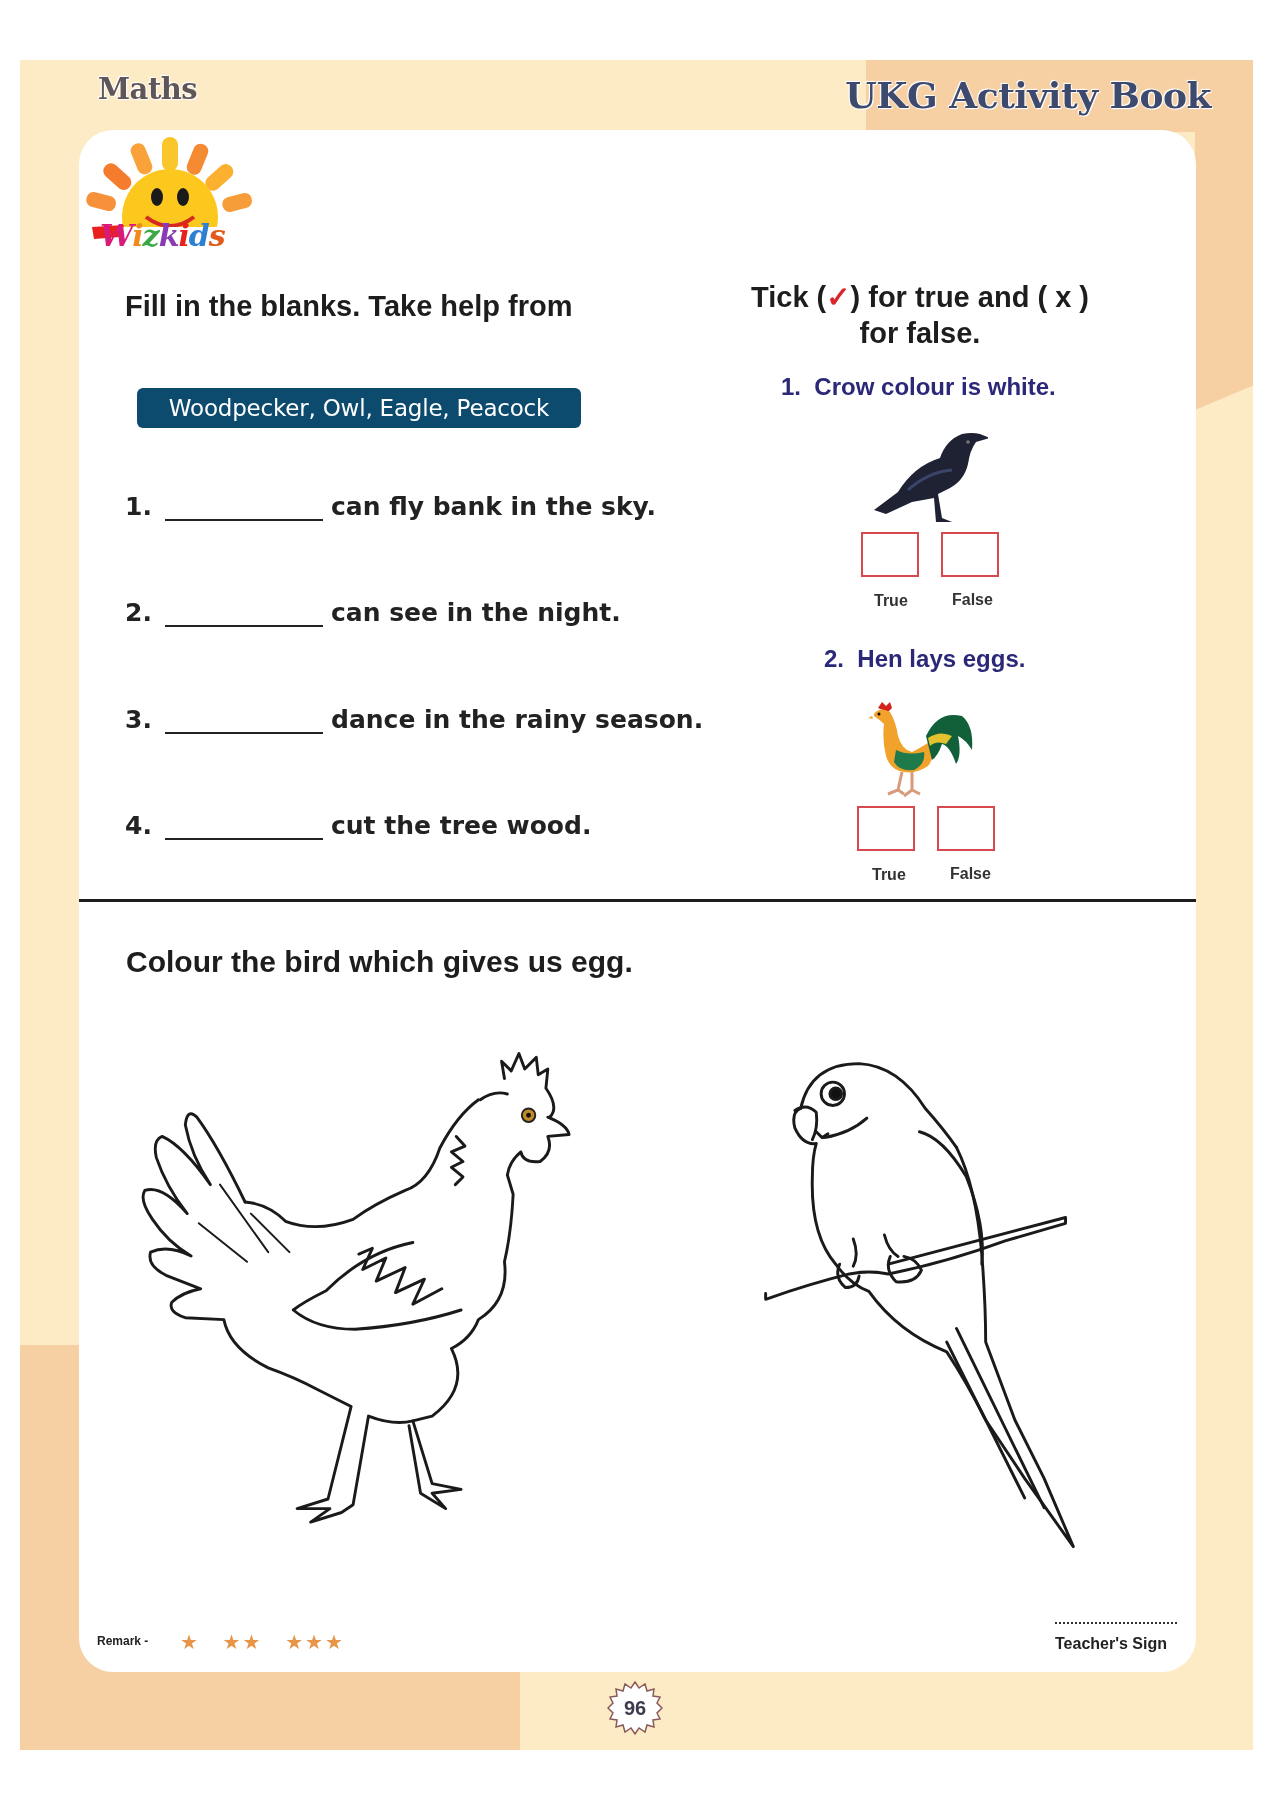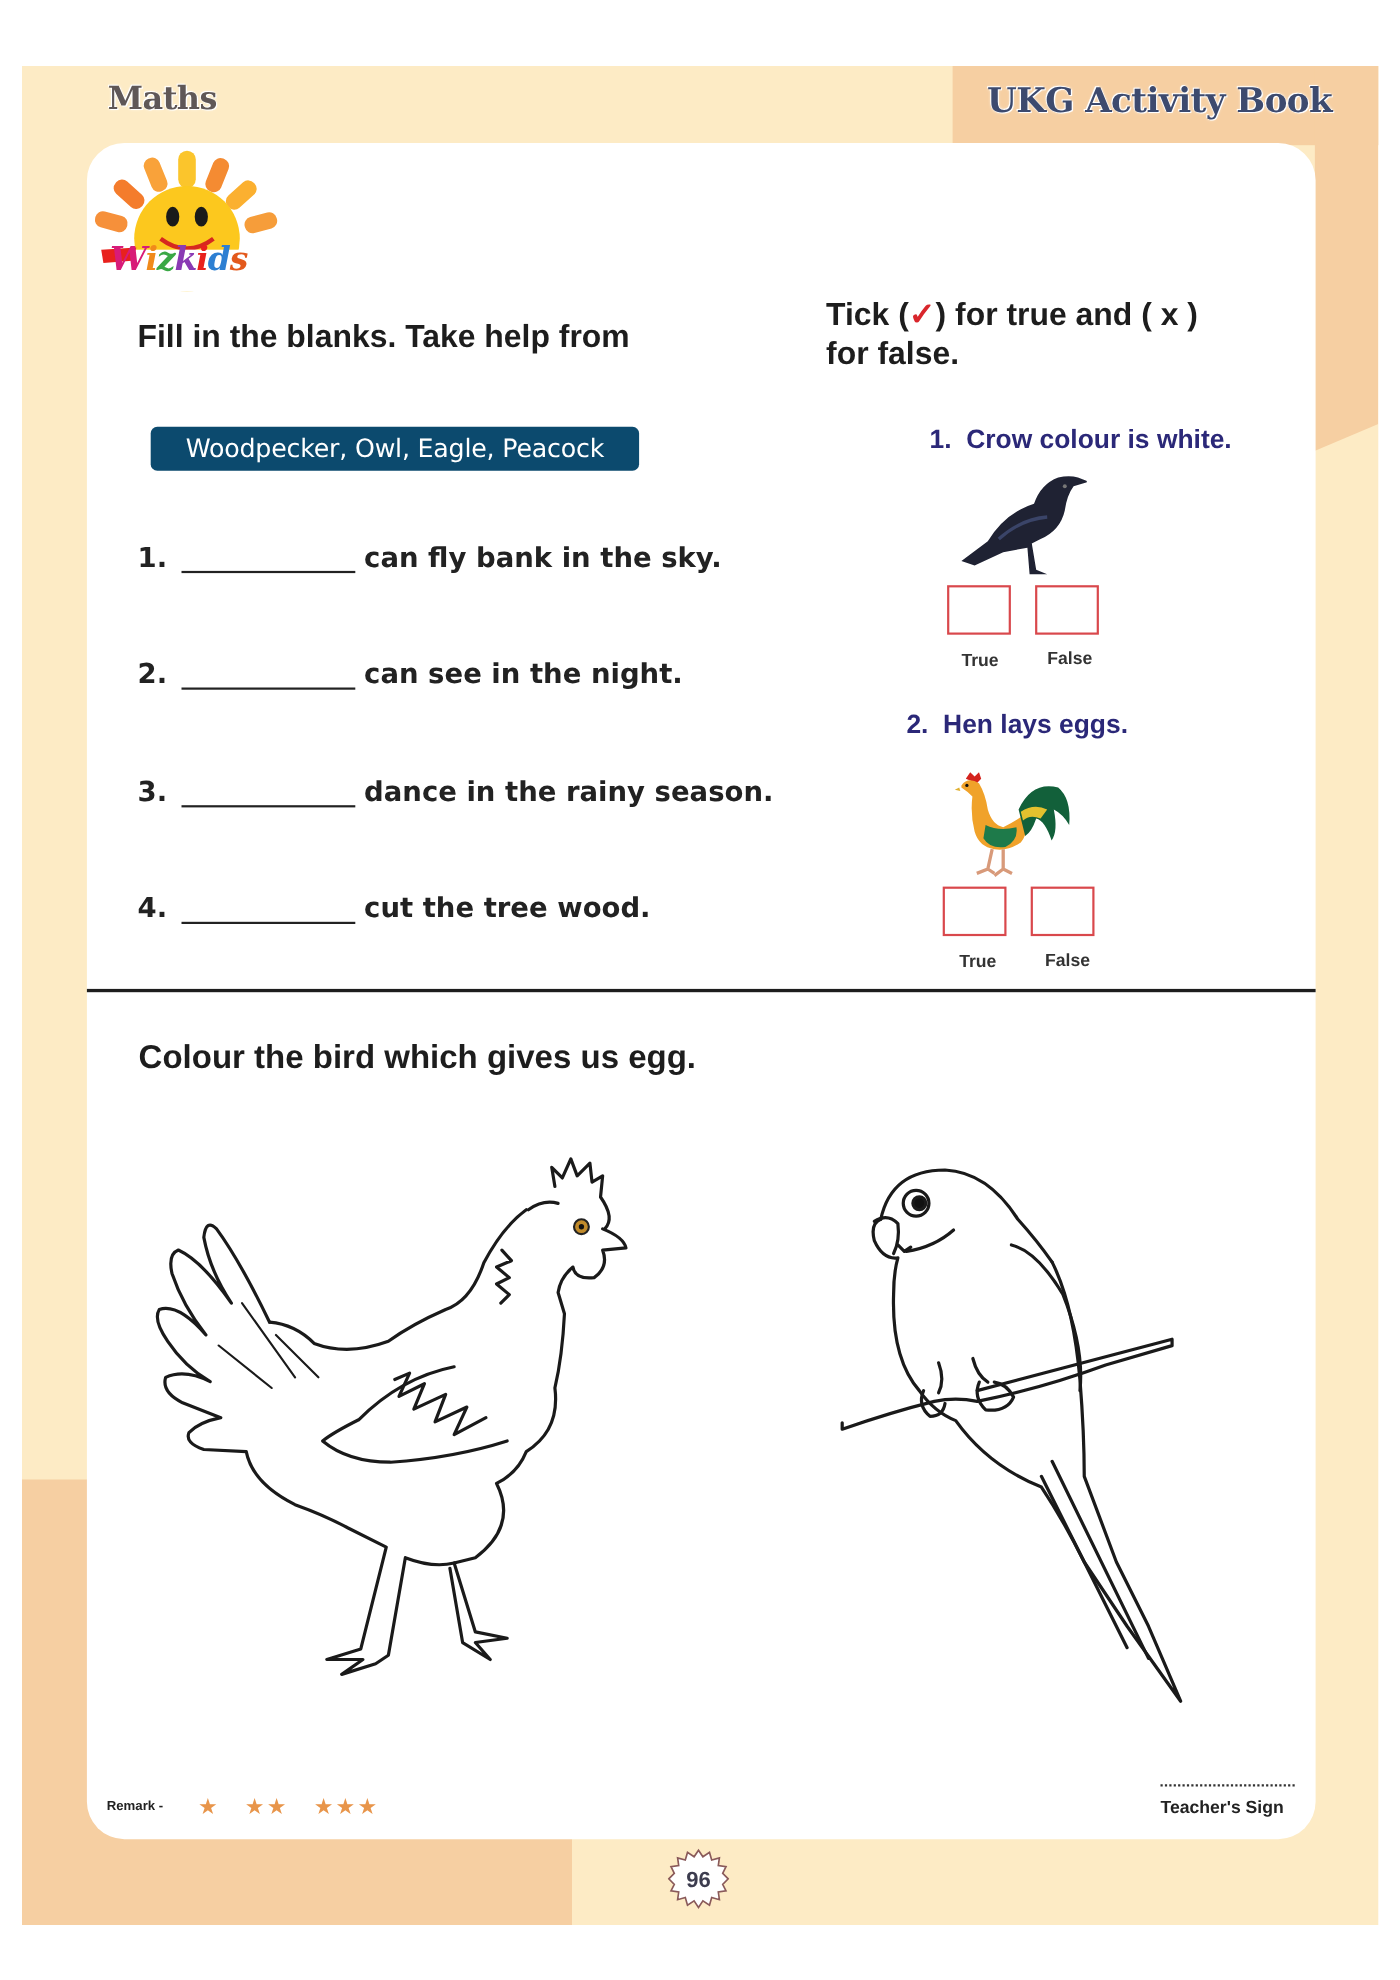--- a/index.html
+++ b/index.html
@@ -4,21 +4,21 @@
 <style>
   html,body{margin:0;padding:0;}
   body{width:1273px;height:1800px;background:#ffffff;position:relative;overflow:hidden;font-family:"Liberation Sans",sans-serif;}
   .page-bg{position:absolute;left:20px;top:60px;width:1233px;height:1690px;background:#fdebc5;}
   .bg-tr2{position:absolute;left:866px;top:60px;width:387px;height:72px;background:#f6cfa2;}
   .bg-right{position:absolute;left:1195px;top:60px;width:58px;height:350px;background:#f6cfa2;clip-path:polygon(0 0,100% 0,100% 93%,0 100%);}
   .bg-bl{position:absolute;left:20px;top:1345px;width:500px;height:405px;background:#f6cfa2;clip-path:polygon(0 0,100% 8%,100% 100%,0 100%);}
   .bg-bl2{position:absolute;left:20px;top:1345px;width:60px;height:405px;background:#f6cfa2;}
   .card{position:absolute;left:79px;top:130px;width:1117px;height:1542px;background:#ffffff;border-radius:34px;}
   .hdr-left{position:absolute;left:98px;top:72px;font-family:"DejaVu Serif",serif;font-weight:bold;font-size:29px;color:#5f5757;text-shadow:0 0 3px #fff,1px 1px 0 #fff,-1px -1px 0 #fff;letter-spacing:-0.5px;}
-  .hdr-right{position:absolute;right:62px;top:74px;font-family:"DejaVu Serif",serif;font-weight:bold;font-size:31px;color:#3d4a6e;text-shadow:0 0 3px #fff,1px 1px 0 #fff,-1px -1px 0 #fff;letter-spacing:-0.5px;}
+  .hdr-right{position:absolute;right:62px;top:74px;font-family:"DejaVu Serif",serif;font-weight:bold;font-size:36px;color:#3d4a6e;text-shadow:0 0 3px #fff,1px 1px 0 #fff,-1px -1px 0 #fff;letter-spacing:-0.5px;}
   .logo{position:absolute;left:84px;top:135px;width:170px;height:130px;}
   .logo-text{position:absolute;left:100px;top:218px;font-family:"DejaVu Serif",serif;font-weight:bold;font-style:italic;font-size:30px;letter-spacing:-1px;}
   .instr{position:absolute;font-weight:bold;font-size:29px;color:#1d1d1d;line-height:36px;}
   .wordbank{position:absolute;left:137px;top:388px;width:444px;height:40px;background:#0c4a6e;border-radius:6px;color:#fff;font-family:"DejaVu Sans",sans-serif;font-size:23px;line-height:40px;text-align:center;letter-spacing:-0.2px;}
   .fill-row{position:absolute;left:125px;font-family:"DejaVu Sans",sans-serif;font-weight:bold;font-size:25px;color:#222;display:flex;align-items:flex-end;}
   .fill-num{width:40px;}
   .fill-blank{display:inline-block;width:158px;border-bottom:2px solid #222;height:20px;margin-right:8px;}
   .tf-q{position:absolute;font-weight:bold;font-size:24px;color:#2b2878;}
   .tf-box{position:absolute;width:58px;height:45px;border:2px solid #d9484c;box-sizing:border-box;background:#fff;}
   .tf-lbl{position:absolute;font-weight:bold;font-size:16px;color:#333;}
@@ -84,28 +84,28 @@
   <span class="fill-num">3.</span>
   <span class="fill-blank"></span>
   <span>dance in the rainy season.</span>
 </div>
 <div class="fill-row" style="top:811px;">
   <span class="fill-num">4.</span>
   <span class="fill-blank"></span>
   <span>cut the tree wood.</span>
 </div>
 
-<div class="instr" style="left:751px;top:268px;">
+<div class="instr" style="left:751px;top:279px;text-align:center;">
   <div>
     <span>Tick (</span><span style="color:#d9262c">✓</span><span>) for true and ( x )</span>
   </div>
   <div>for false.</div>
 </div>
 
-<div class="tf-q" style="left:845px;top:373px;margin-top:13px;">
+<div class="tf-q" style="left:781px;top:373px;">
   <span>1.</span>&nbsp;
   <span>Crow colour is white.</span>
 </div>
 
 <svg style="position:absolute;left:868px;top:420px;width:120px;height:108px;" viewBox="0 0 120 108">
   <path d="M6 90 L30 72 Q46 46 72 38 Q78 20 94 14 Q104 12 112 14 L122 18 L108 22 Q102 30 100 44 Q96 62 78 70 L70 74 L74 98 L84 102 L68 102 L66 78 L44 82 L18 94 Z" fill="#1f2233"></path>
   <path d="M40 70 Q60 52 84 50" stroke="#3a4468" stroke-width="3" fill="none"></path>
   <circle cx="100" cy="22" r="1.8" fill="#777"></circle>
 </svg>
 <div class="tf-box" style="left:861px;top:532px;"></div>

